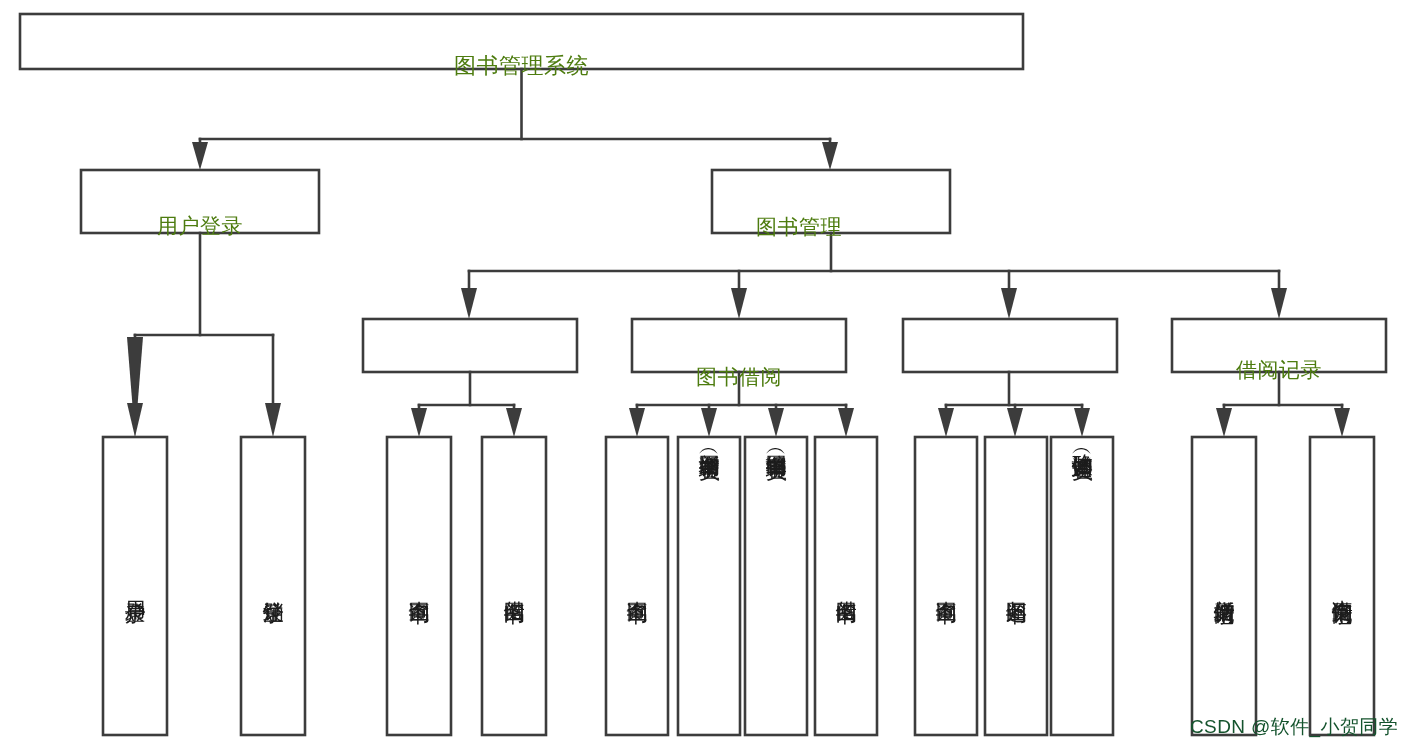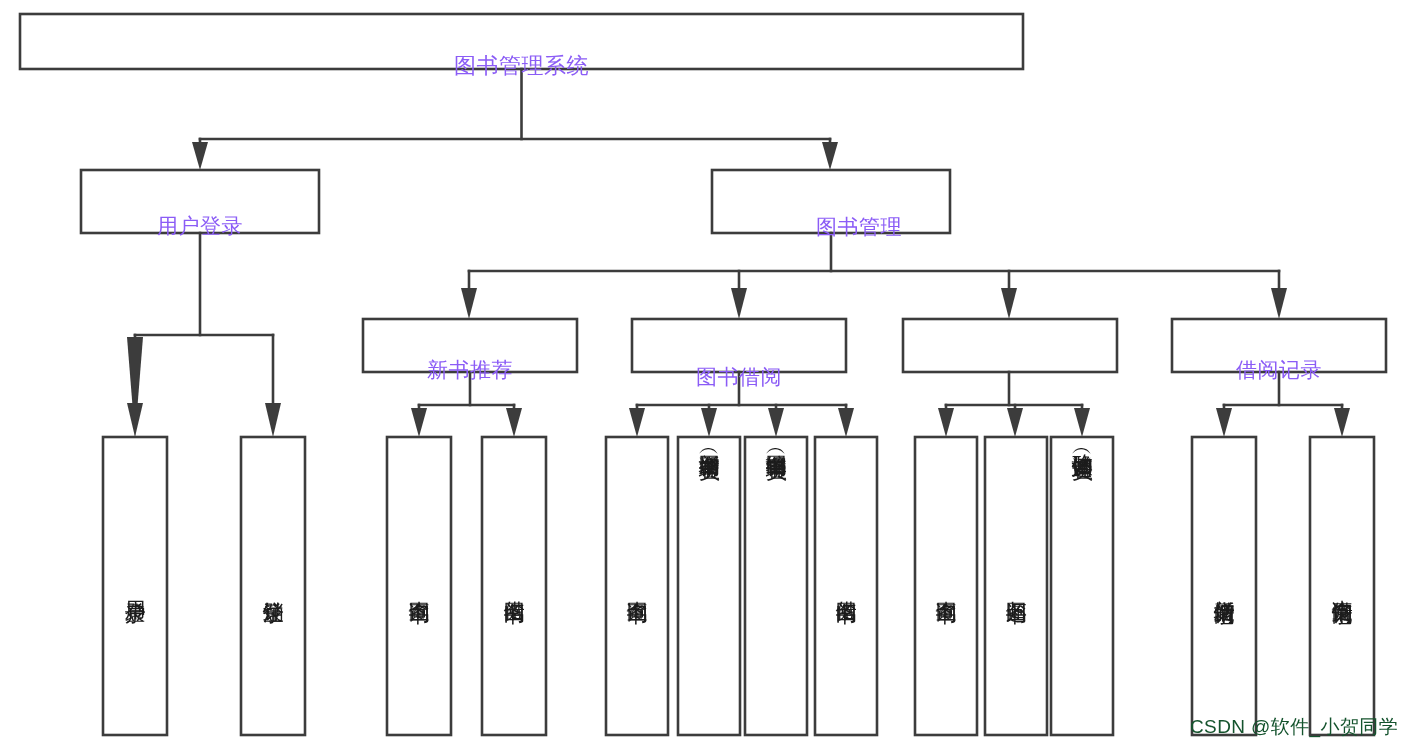--- a/index.html
+++ b/index.html
@@ -62,21 +62,21 @@
   .htext-wrap {
     position: absolute;
     display: flex;
     align-items: center;
     justify-content: center;
     pointer-events: none;
   }
   .htext {
     font-family: "Liberation Sans", "DejaVu Sans", sans-serif;
     font-size: 21px;
-    color: #8b5cf6;
+    color: #4d7c0f;
     white-space: nowrap;
     letter-spacing: 0.5px;
     margin-top: 48px;
   }
   .htext.title {
     font-size: 22px;
   }
   #watermark {
     position: absolute;
     left: 1190px;
@@ -187,27 +187,24 @@
   </svg>
 
   <div class="htext-wrap" style="left:20px; top:14px; width:1003px; height:55px;">
     <span class="htext title">图书管理系统</span>
   </div>
 
   <div class="htext-wrap" style="left:81px; top:170px; width:238px; height:63px;">
     <span class="htext">用户登录</span>
   </div>
 
-  <div class="htext-wrap" style="left:740px; top:170px; width:238px; height:65px;">
+  <div class="htext-wrap" style="left:680px; top:170px; width:238px; height:65px;">
     <span class="htext">图书管理</span>
   </div>
 
-  <div class="htext-wrap" style="left:363px; top:319px; width:214px; height:53px;">
-    <span class="htext">新书推荐</span>
-  </div>
 
   <div class="htext-wrap" style="left:632px; top:326px; width:214px; height:53px;border-radius:15px;">
     <span class="htext">图书借阅</span>
   </div>
 
 
   <div class="htext-wrap" style="left:1172px; top:319px; width:214px; height:53px;">
     <span class="htext">借阅记录</span>
   </div>
 

